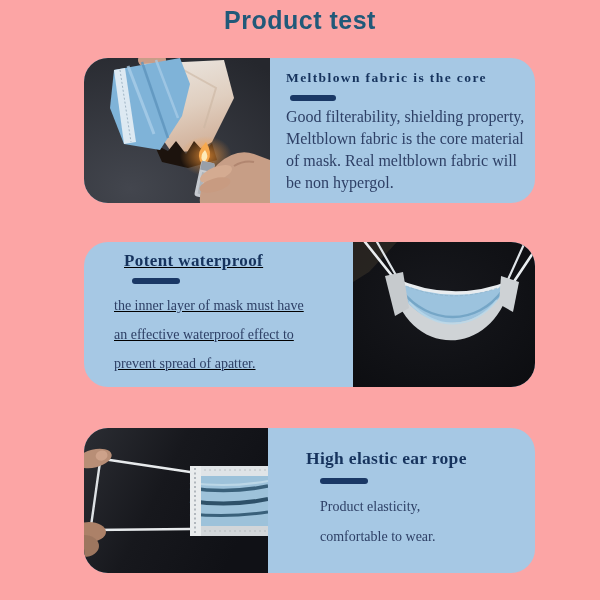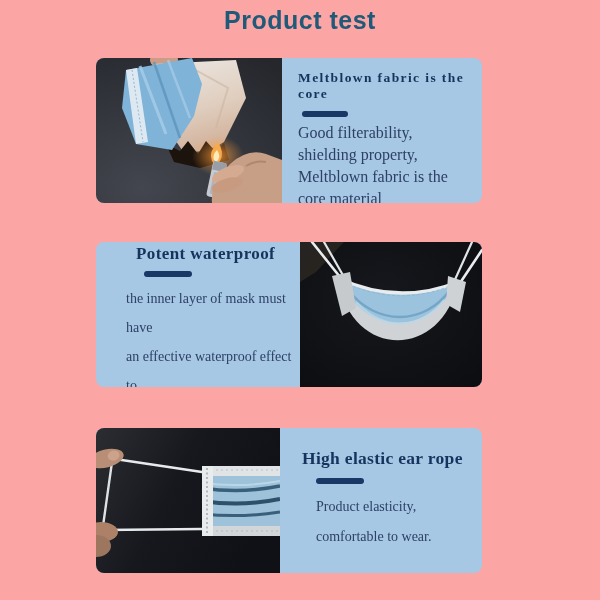--- a/index.html
+++ b/index.html
@@ -13,28 +13,28 @@
   .page-title{
     position:absolute;top:6px;left:0;width:100%;
     text-align:center;
     font-family:"Liberation Sans", sans-serif;
     font-weight:bold;font-size:25px;letter-spacing:0.5px;
     color:var(--title,#215979);
     margin:0;
   }
 
   .card{
-    position:absolute;left:96px;width:386px;height:145px;
-    border-radius:8px;overflow:hidden;
+    position:absolute;left:84px;width:451px;height:145px;
+    border-radius:24px;overflow:hidden;
     background:var(--card-bg,#a6c8e4);
     display:flex;
   }
   .card-1{top:58px;}
   .card-2{top:242px;}
-  .card-3{top:428px;}
+  .card-3{top:428px;gap:16px;}
 
   .photo{flex:0 0 auto;height:145px;}
   .photo-1{width:186px;}
   .photo-2{width:182px;}
   .photo-3{width:184px;}
   .photo svg{display:block;width:100%;height:100%;}
 
   .text{flex:1 1 auto;box-sizing:border-box;}
   .text h2{
     margin:0;color:var(--heading,#16335d);
@@ -49,21 +49,21 @@
     white-space:pre-line;
   }
 
   
   .text-1{padding:12px 8px 0 16px;}
   .text-1 h2{font-size:13.5px;font-weight:bold;letter-spacing:1.4px;}
   .text-1 .dash{width:46px;margin:9px 0 0 4px;}
   .text-1 p{margin-top:5px;font-size:16px;line-height:22px;}
 
   
-  .text-2{padding:2px 0 0 30px;}
+  .text-2{padding:9px 0 0 30px;text-decoration:underline;}
   .text-2 h2{font-size:17px;font-weight:bold;margin-left:10px;letter-spacing:0.4px;}
   .text-2 .dash{width:48px;margin:7px 0 0 18px;}
   .text-2 p{margin-top:7px;font-size:14px;line-height:29px;}
 
   
   .text-3{padding:20px 0 0 22px;}
   .text-3 h2{font-size:17.5px;font-weight:600;letter-spacing:0.3px;}
   .text-3 .dash{width:48px;margin:9px 0 0 14px;}
   .text-3 p{margin-top:8px;margin-left:14px;font-size:14px;line-height:30px;}
 </style>

